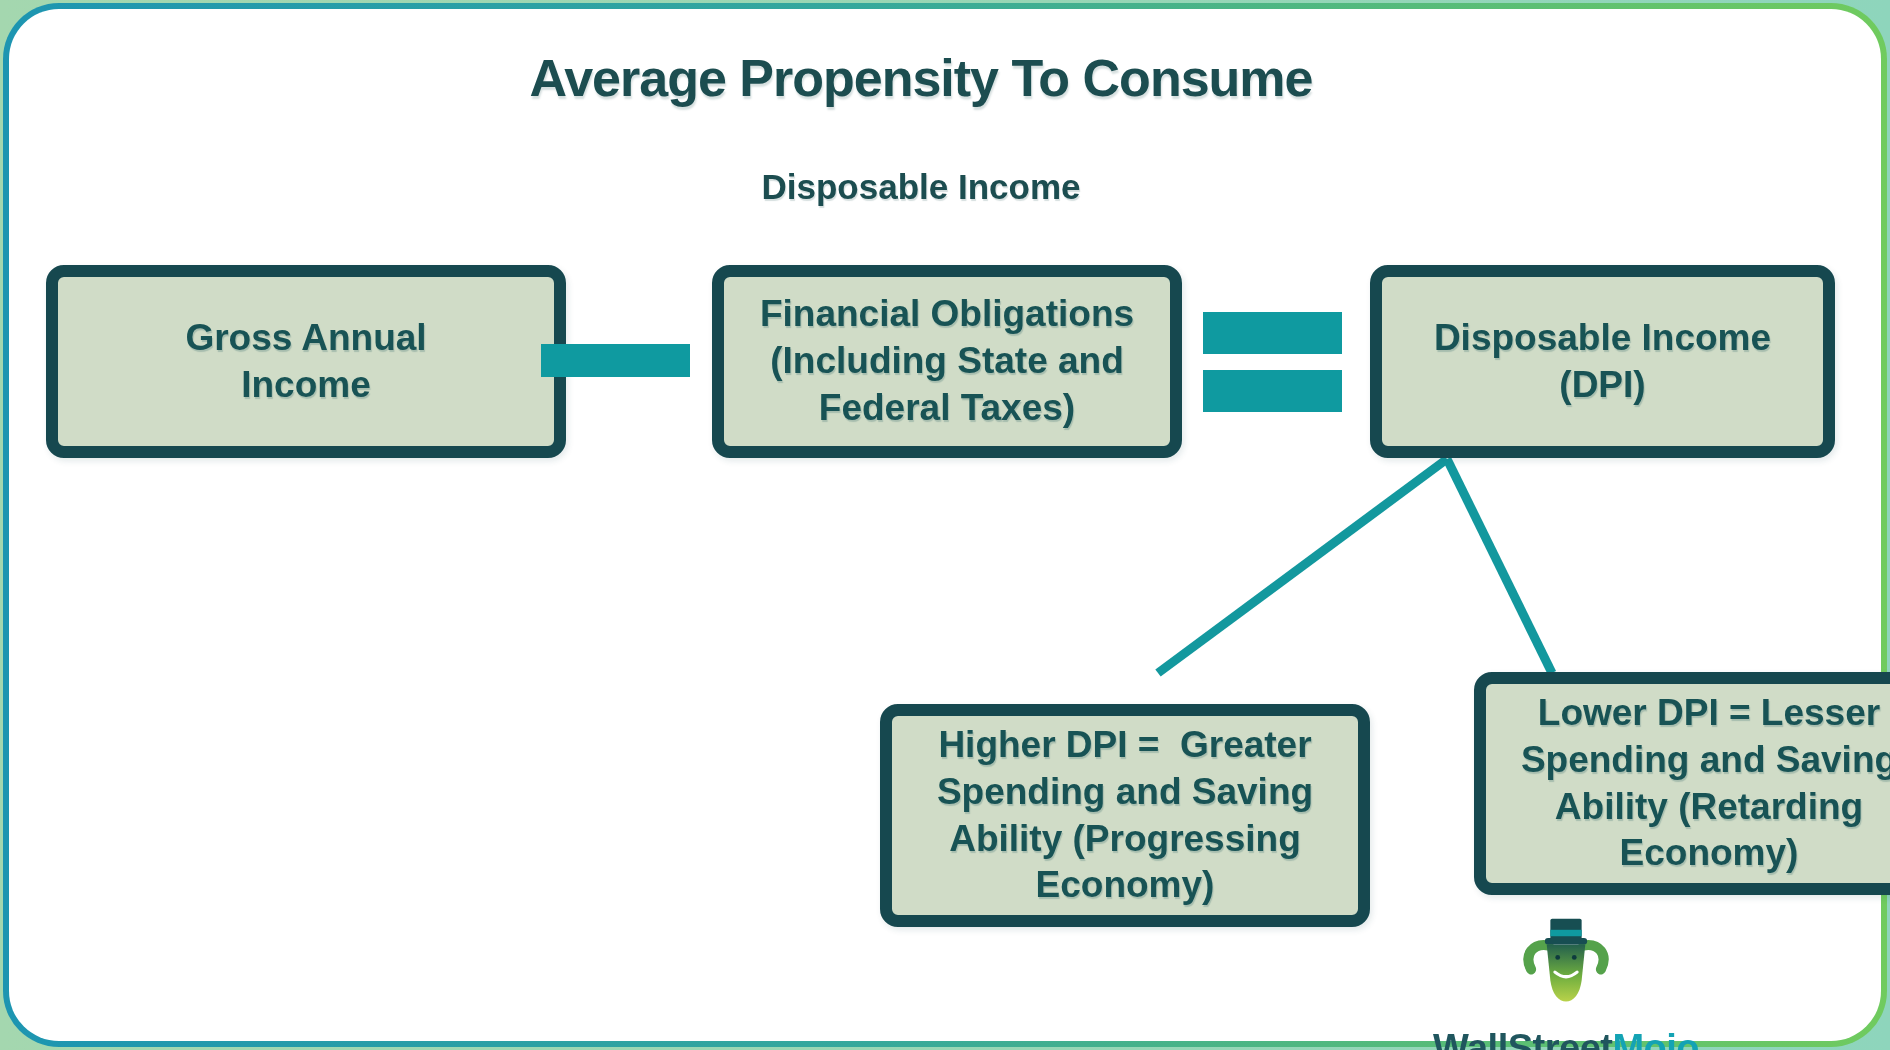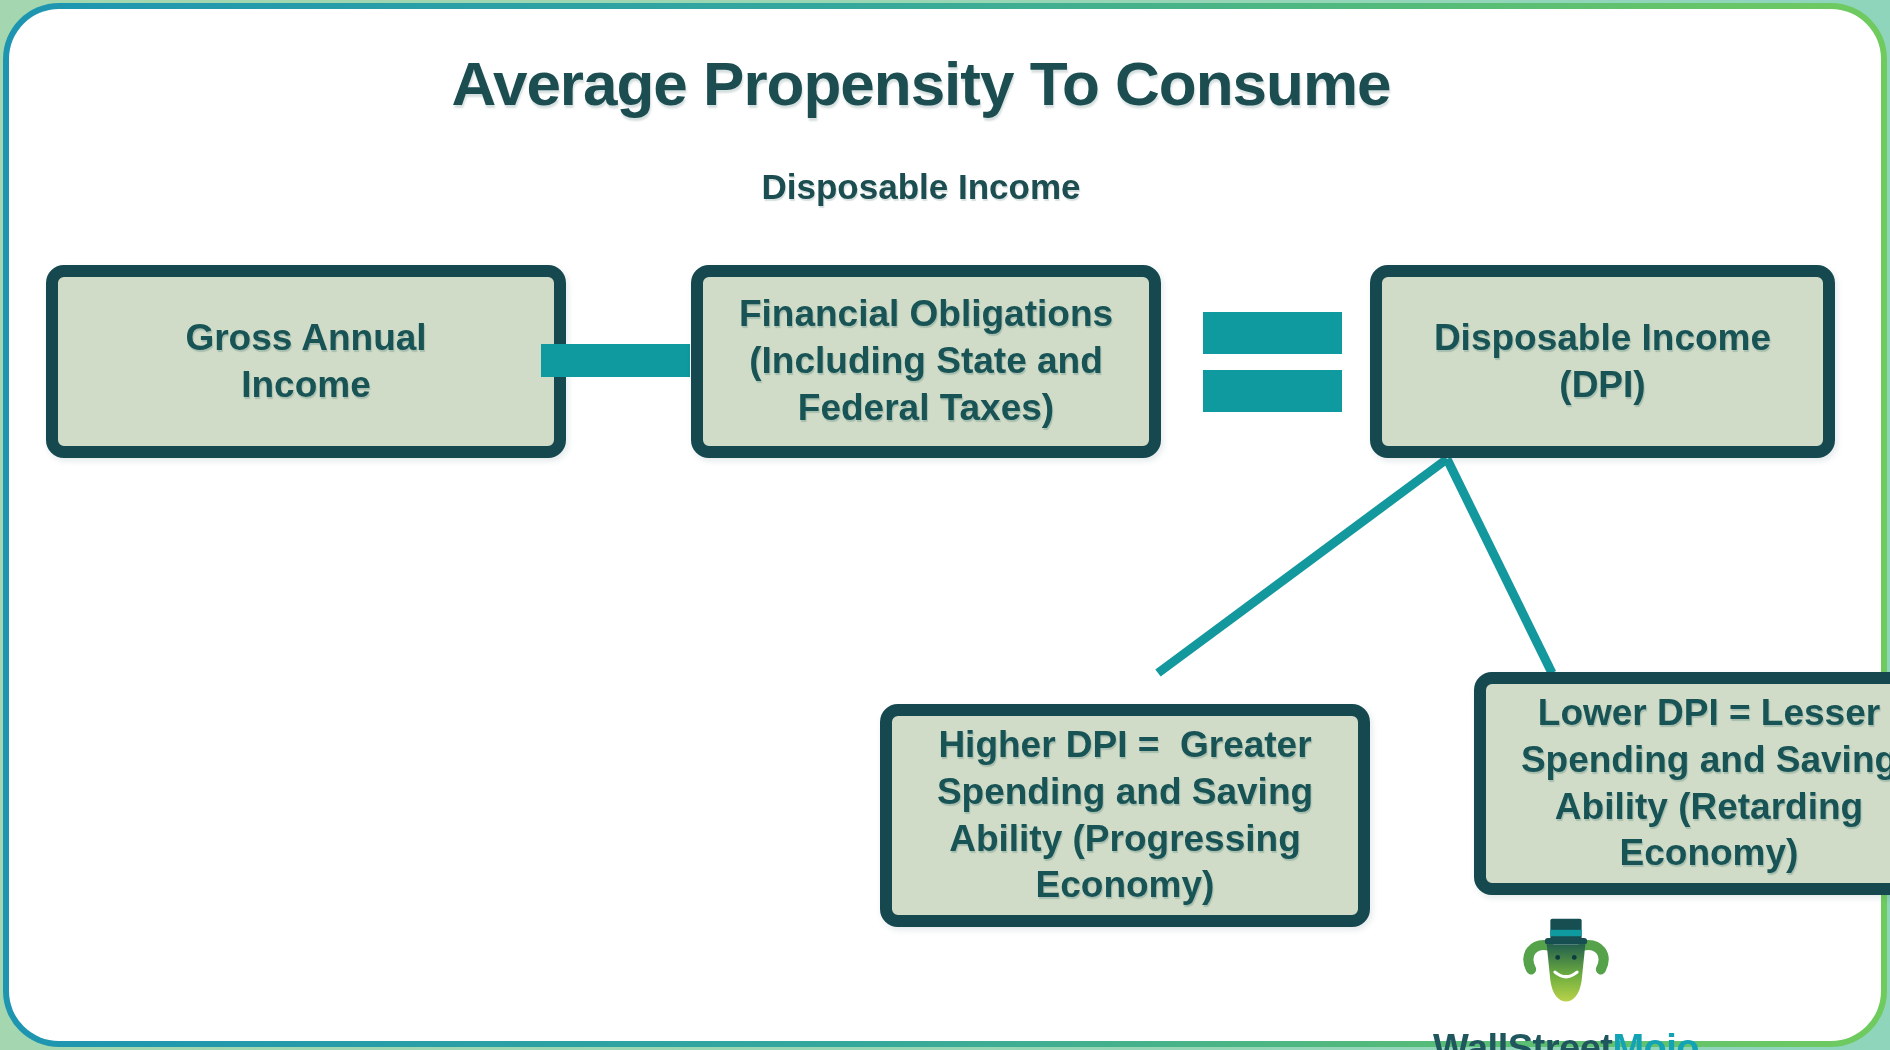--- a/index.html
+++ b/index.html
@@ -7,36 +7,36 @@
 
   .page{position:relative;width:1890px;height:1050px;
         background:linear-gradient(90deg,#a4d7af 0%,#97d6b5 55%,#8ed5bc 100%);}
 
   
   .frame{position:absolute;inset:3px;border-radius:56px;
          background:linear-gradient(90deg,#1d95b1 0%,#35a89c 45%,#70cb5e 100%);}
   .frame-inner{position:absolute;inset:6px;border-radius:50px;background:#ffffff;}
 
   .title{position:absolute;top:48px;left:921px;transform:translateX(-50%);
-         margin:0;font-size:62px;font-weight:800;color:#1c4d50;white-space:nowrap;
+         margin:0;font-size:52px;font-weight:800;color:#1c4d50;white-space:nowrap;
          letter-spacing:-1px;text-shadow:1px 3px 2px rgba(28,77,80,0.18);}
   .subtitle{position:absolute;top:167px;left:921px;transform:translateX(-50%);
          margin:0;font-size:35px;font-weight:800;color:#1c4d50;white-space:nowrap;
          text-shadow:1px 2px 1px rgba(28,77,80,0.18);}
 
   .connectors{position:absolute;left:0;top:0;width:1890px;height:1050px;pointer-events:none;}
 
   .node{position:absolute;box-sizing:border-box;background:#d0dcc7;
         border:12px solid #16484f;border-radius:18px;
         display:flex;align-items:center;justify-content:center;
         text-align:center;color:#185355;font-weight:800;font-size:37px;line-height:1.27;
         white-space:pre-wrap;text-shadow:1px 2px 1px rgba(24,83,85,0.22);
         box-shadow:2px 3px 6px rgba(22,72,79,0.12);}
   .node-gross {left:46px;  top:265px;width:520px;height:193px;}
-  .node-fin   {left:691px; top:265px;width:470px;height:193px;}
+  .node-fin   {left:712px; top:265px;width:470px;height:193px;}
   .node-dpi   {left:1370px;top:265px;width:465px;height:193px;}
   .node-higher{left:880px; top:672px;width:490px;height:223px;margin-top:32px;}
   .node-lower {left:1474px;top:672px;width:470px;height:223px;}
 
   .minus{position:absolute;left:541px;top:344px;width:149px;height:33px;background:#0f9aa0;}
   .equals{position:absolute;left:1203px;top:312px;width:139px;height:100px;
           display:flex;flex-direction:column;justify-content:space-between;}
   .equals .bar{height:42px;background:#0f9aa0;}
 
   .logo{position:absolute;left:1433px;top:916px;display:flex;align-items:center;gap:19px;flex-direction:column;}

